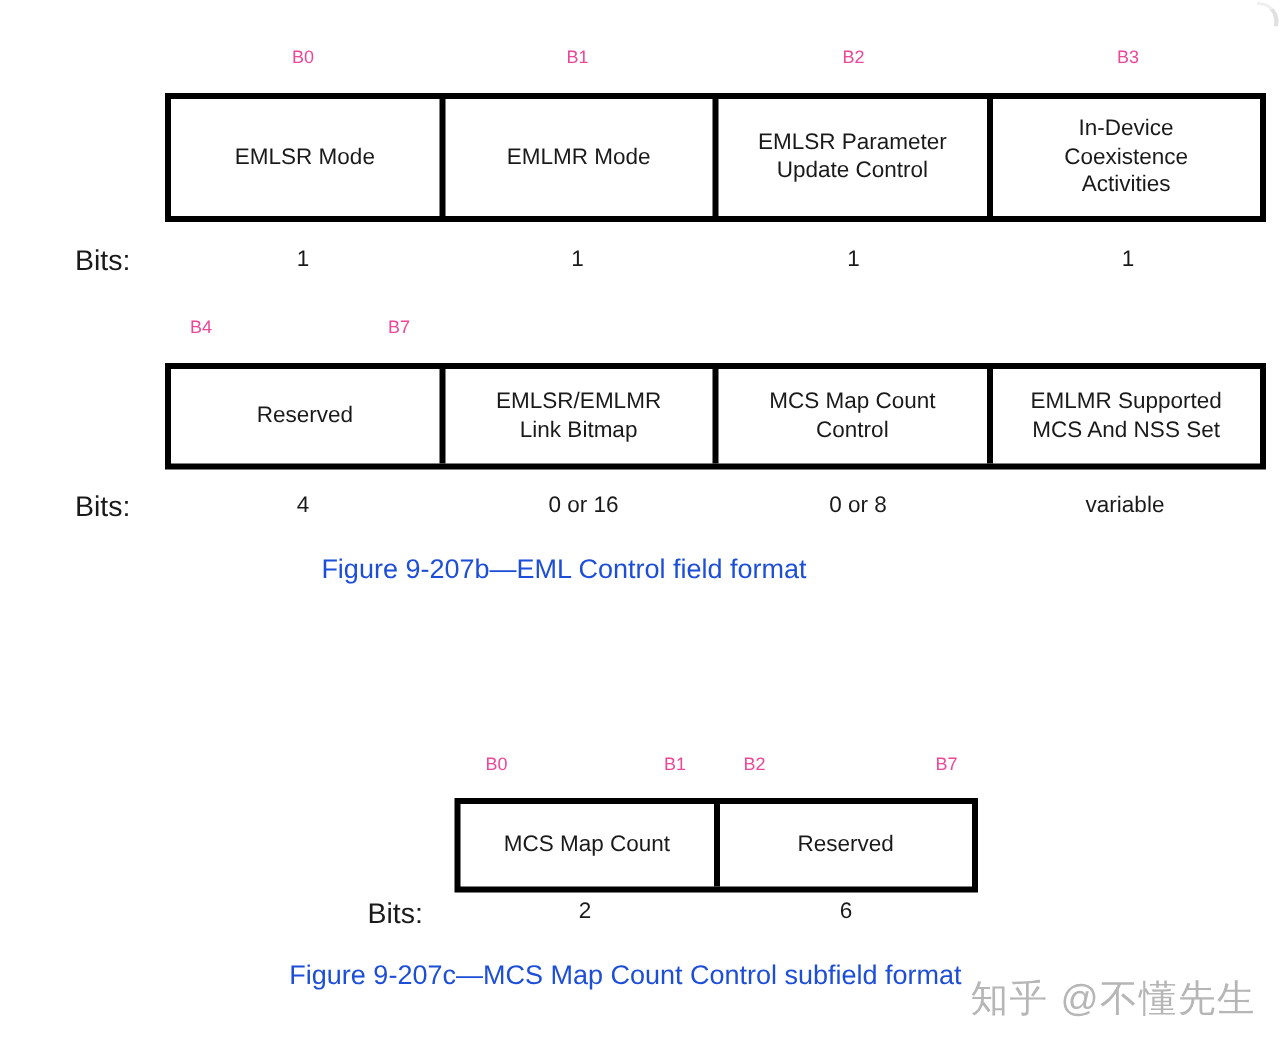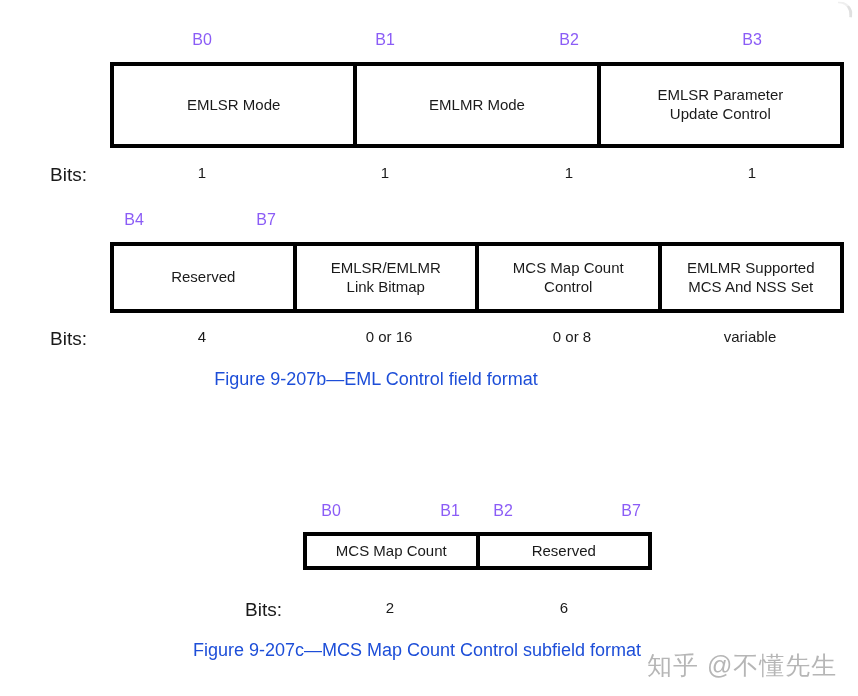--- a/index.html
+++ b/index.html
@@ -2,21 +2,21 @@
 <html><head>
 <meta charset="utf-8">
 <style>
   html,body { margin:0; padding:0; background:#ffffff; }
   .page {
     position:relative; width:858px; height:696px; background:#ffffff;
     font-family:"Liberation Sans", sans-serif; color:#000; overflow:hidden;
   }
   .poslabel {
     position:absolute; transform:translateX(-50%);
-    font-size:16px; white-space:nowrap; color:#8b5cf6;
+    font-size:12px; white-space:nowrap; color:#ec4899;
   }
   .boxrow {
     position:absolute; display:flex; box-sizing:border-box;
     border:4px solid #000; background:#fff;
   }
   .cell {
     flex:1 1 0; display:flex; align-items:center; justify-content:center;
     text-align:center; font-size:15px; line-height:1.25; color:#1a1a1a;
     border-right:4px solid #000; overflow:hidden;
   }
@@ -59,20 +59,23 @@
   <div class="boxrow" style="left:110px; top:62px; width:734px; height:86px;">
     <div class="cell">
         <span>EMLSR Mode</span>
       </div>
     <div class="cell">
         <span>EMLMR Mode</span>
       </div>
     <div class="cell">
         <span class="mw150">EMLSR Parameter Update Control</span>
       </div>
+    <div class="cell">
+        <span class="mw100">In-Device Coexistence Activities</span>
+      </div>
   </div>
 
   <span class="bits-label" style="left:50px; top:164px;">Bits:</span>
   <span class="bitval" style="left:202px; top:164px;">1</span>
   <span class="bitval" style="left:385px; top:164px;">1</span>
   <span class="bitval" style="left:569px; top:164px;">1</span>
   <span class="bitval" style="left:752px; top:164px;">1</span>
 
   <span class="poslabel" style="left:134px; top:211px;">B4</span>
   <span class="poslabel" style="left:266px; top:211px;">B7</span>
@@ -98,21 +101,21 @@
   <span class="bitval" style="left:572px; top:328px;">0 or 8</span>
   <span class="bitval" style="left:750px; top:328px;">variable</span>
 
   <div class="caption" style="top:369px;">Figure 9-207b—EML Control field format</div>
 
   <span class="poslabel" style="left:331px; top:502px;">B0</span>
   <span class="poslabel" style="left:450px; top:502px;">B1</span>
   <span class="poslabel" style="left:503px; top:502px;">B2</span>
   <span class="poslabel" style="left:631px; top:502px;">B7</span>
 
-  <div class="boxrow" style="left:303px; top:532px; width:349px; height:38px;justify-content:center;">
+  <div class="boxrow" style="left:303px; top:532px; width:349px; height:63px;justify-content:center;">
     <div class="cell">
         <span>MCS Map Count</span>
       </div>
     <div class="cell">
         <span>Reserved</span>
       </div>
   </div>
 
   <span class="bits-label" style="left:245px; top:599px;">Bits:</span>
   <span class="bitval" style="left:390px; top:599px;">2</span>

